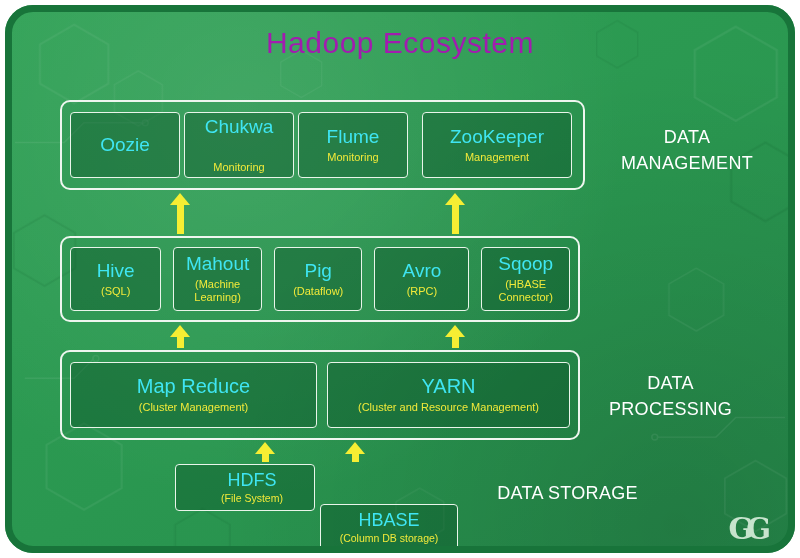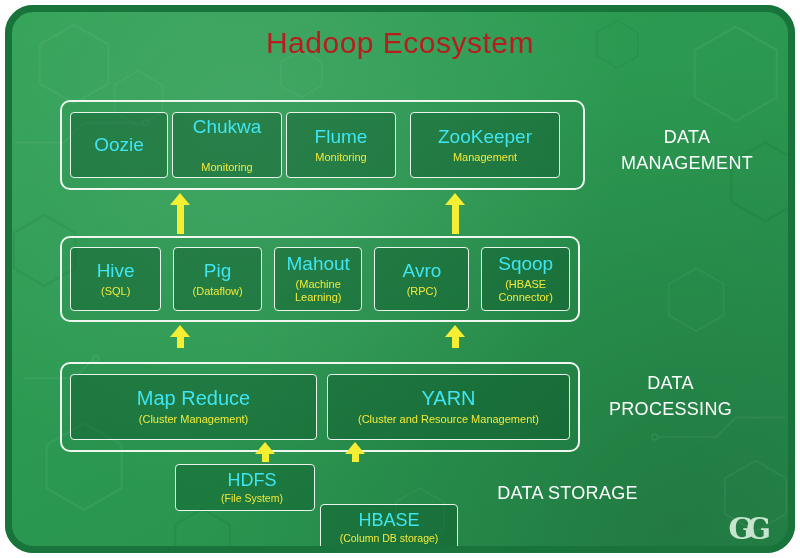--- a/index.html
+++ b/index.html
@@ -16,42 +16,42 @@
       linear-gradient(150deg, #2fa155 0%, #2a9750 55%, #268c4c 100%);
   }
   .frame {
     position:absolute; inset:5px; border:7px solid #18743a; border-radius:28px;
     pointer-events:none; z-index:5;
   }
   .deco { position:absolute; inset:0; width:100%; height:100%; }
 
   .title {
     position:absolute; left:0; right:0; top:26px; text-align:center;
-    font-size:30px; color:#b91c1c; z-index:2; letter-spacing:0.5px;
+    font-size:30px; color:#a21caf; z-index:2; letter-spacing:0.5px;
   }
 
   .layer {
     position:absolute; border:2px solid #eef6ef; border-radius:10px;
     background:rgba(8,60,30,0.06); box-sizing:border-box; z-index:2;
     display:flex; align-items:center; padding:0 8px;
   }
   .l1 { left:60px; top:100px; width:525px; height:90px; gap:4px; }
   .l2 { left:60px; top:236px; width:520px; height:86px; gap:12px; }
-  .l3 { left:60px; top:362px; width:520px; height:90px; }
+  .l3 { left:60px; top:350px; width:520px; height:90px; }
 
   .node {
     border:1px solid #e9f5ea; border-radius:4px; background:rgba(9,77,38,0.38);
     display:flex; flex-direction:column; align-items:center; justify-content:center;
     text-align:center; box-sizing:border-box; padding:2px 5px; z-index:2;
   }
   .node .t { color:#3fe5f2; line-height:1.15; }
   .node .s { color:#f2ea3a; font-size:11px; line-height:1.25; margin-top:3px; }
 
   .l1 .node { height:66px; } .l1 .t { font-size:19px; }
-  .n-oozie { width:98px;text-align:right; } .n-chukwa { width:110px;gap:20px; } .n-flume { width:110px; }
+  .n-oozie { width:110px;text-align:right; } .n-chukwa { width:110px;gap:20px; } .n-flume { width:110px; }
   .n-zookeeper { width:150px; margin-left:10px; }
 
   .l2 .node { height:64px; } .l2 .t { font-size:19px; }
   .n-hive { width:100px; } .n-pig { width:97px; } .n-mahout { width:97px; }
   .n-avro { width:104px; } .n-sqoop { width:97px; }
 
   .l3 .node { height:66px; } .l3 .t { font-size:20px; }
   .n-mapreduce { width:247px; } .n-yarn { flex:1; margin-left:10px; }
 
   .n-hdfs  { position:absolute; left:175px; top:464px; width:140px; height:47px;padding-left:19px; }
@@ -147,27 +147,27 @@
       <div class="s">Management</div>
     </div>
   </div>
   <div class="side-label lab1">DATA MANAGEMENT</div>
 
   <div class="layer l2">
     <div class="node n-hive">
       <div class="t">Hive</div>
       <div class="s">(SQL)</div>
     </div>
+    <div class="node n-mahout">
+      <div class="t">Mahout</div>
+      <div class="s">(Machine Learning)</div>
+    </div>
     <div class="node n-pig">
       <div class="t">Pig</div>
       <div class="s">(Dataflow)</div>
-    </div>
-    <div class="node n-mahout">
-      <div class="t">Mahout</div>
-      <div class="s">(Machine Learning)</div>
     </div>
     <div class="node n-avro">
       <div class="t">Avro</div>
       <div class="s">(RPC)</div>
     </div>
     <div class="node n-sqoop">
       <div class="t">Sqoop</div>
       <div class="s">(HBASE Connector)</div>
     </div>
   </div>

